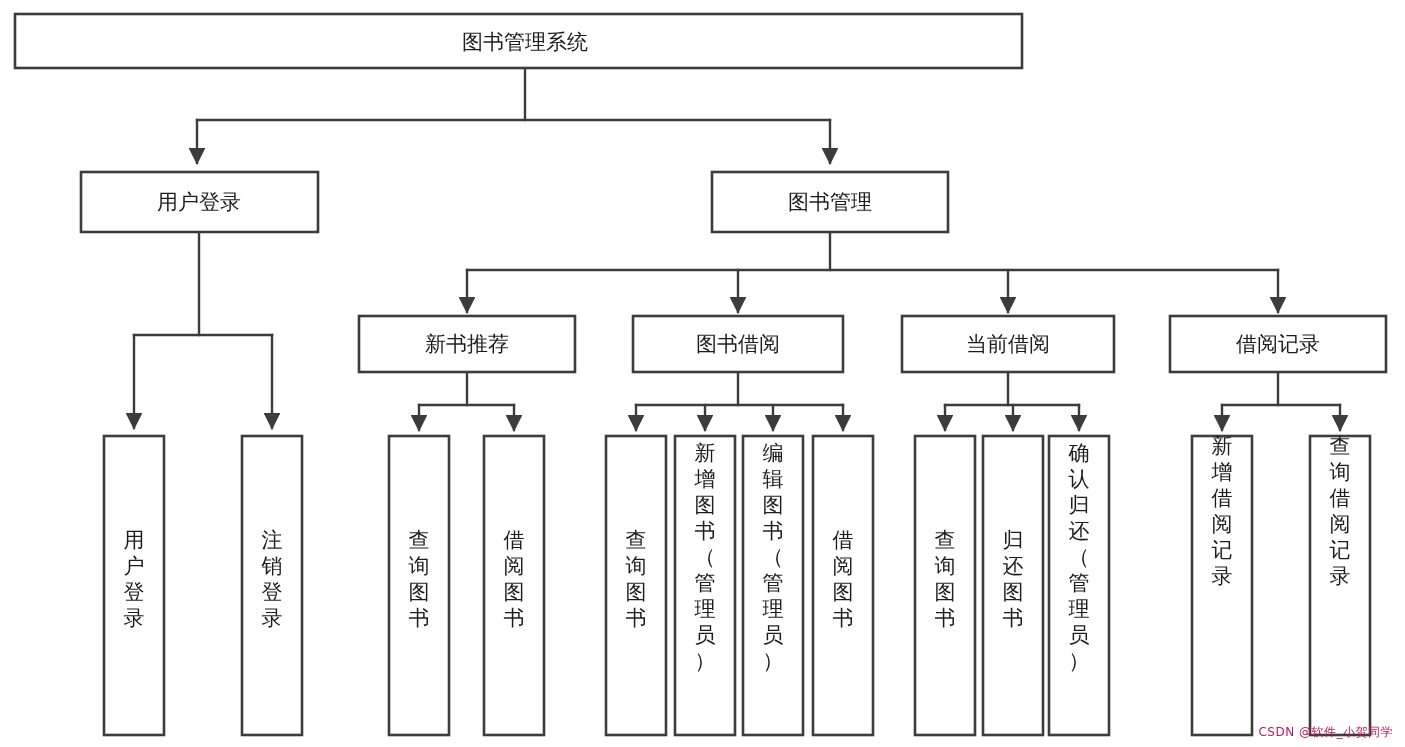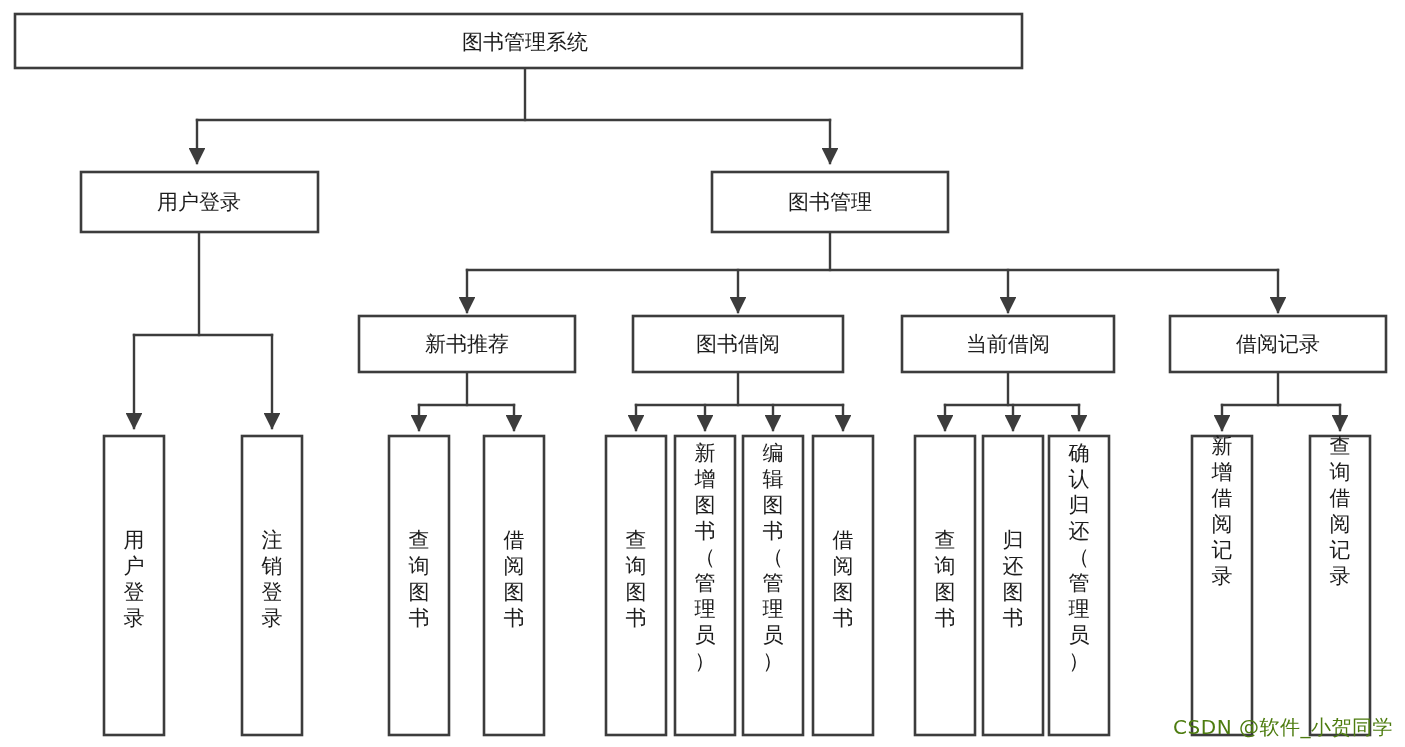--- a/index.html
+++ b/index.html
@@ -48,22 +48,22 @@
     font-family: "DejaVu Sans", "Liberation Sans", sans-serif;
     fill: #1c1c1c;
     font-size: 21px;
     text-anchor: middle;
   }
   .watermark {
     position: absolute;
     right: 12px;
     bottom: 6px;
     font-family: "DejaVu Sans", "Liberation Sans", sans-serif;
-    font-size: 20px;
-    color: #4d7c0f;
+    font-size: 12px;
+    color: #be185d;
     letter-spacing: 0.5px;
     white-space: nowrap;
     user-select: none;
   }
 </style>
 </head>
 <body>
 
 <div id="diagram-root">
 

